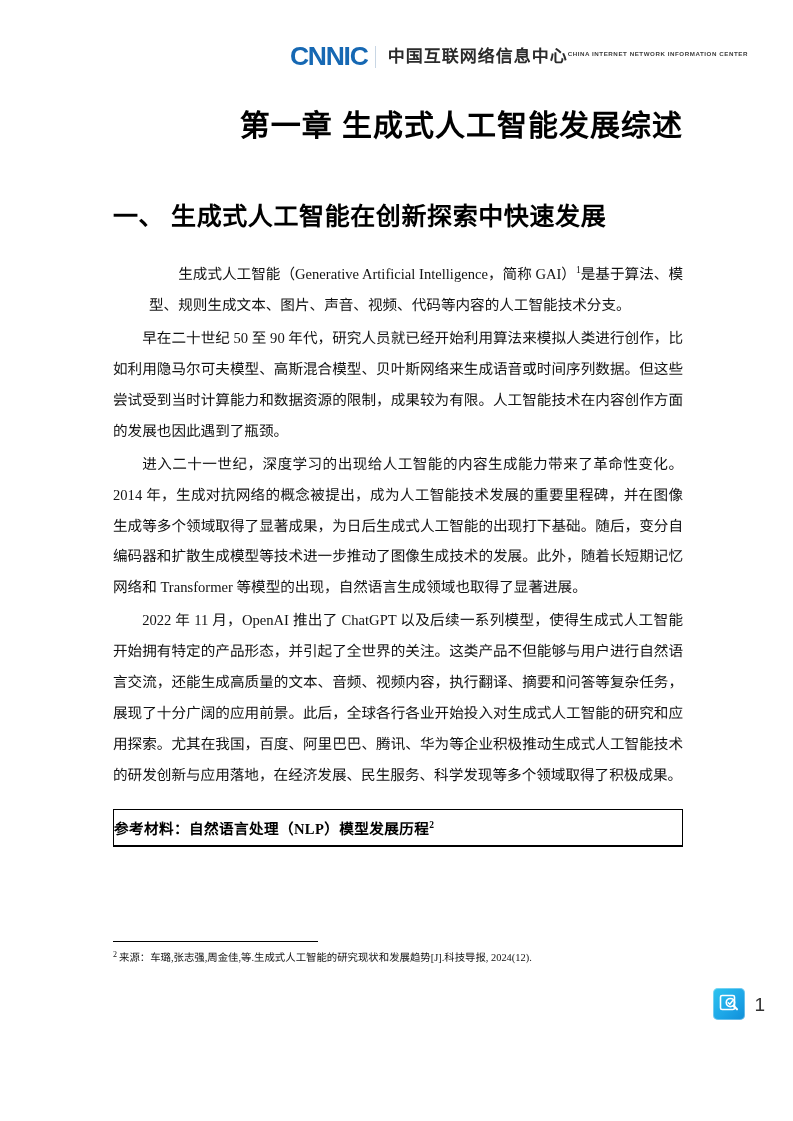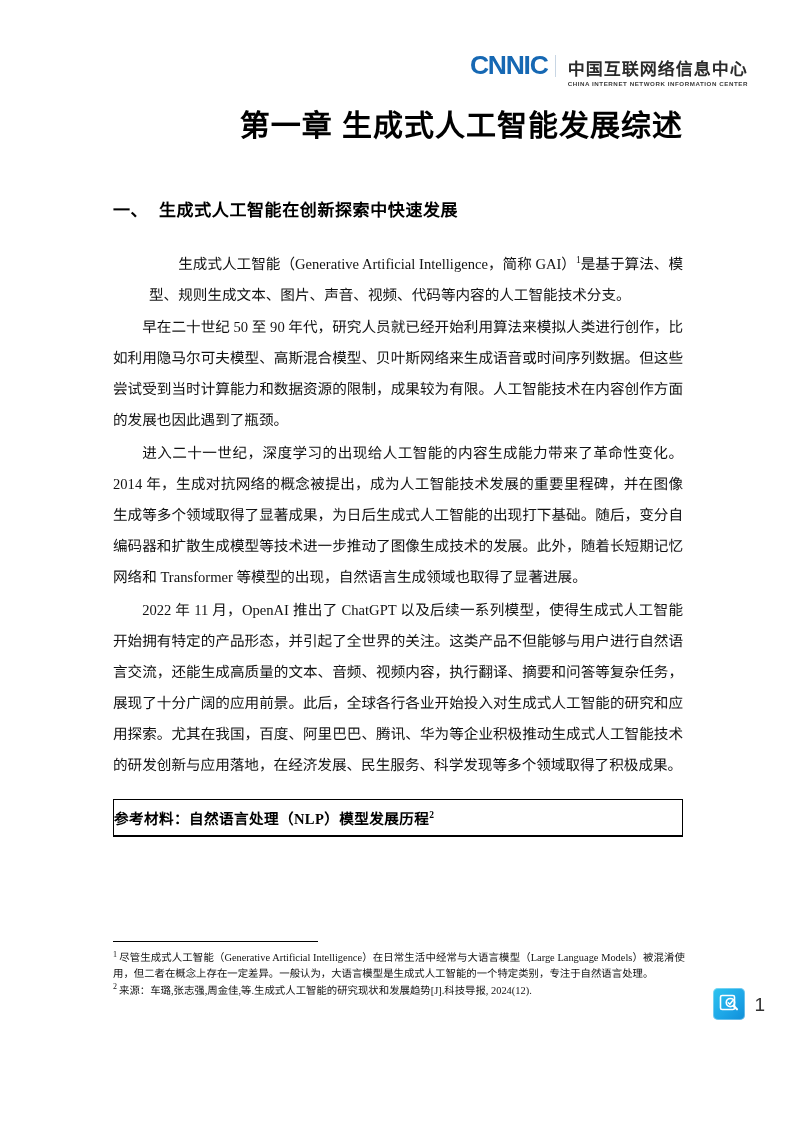--- a/index.html
+++ b/index.html
@@ -42,24 +42,22 @@
     transform-origin: left center;
   }
   .logo-divider {
     width: 1px;
     height: 22px;
     background: #c8d6e4;
     margin: 0 2px;
   }
   .logo-text {
     display: flex;
-    flex-direction: column;
     justify-content: center;
     line-height: 1;
-    margin-top: 17px;
   }
   .logo-cn {
     font-family: "Liberation Sans", sans-serif;
     font-size: 17px;
     font-weight: 700;
     color: #2b2b2b;
     letter-spacing: 1px;
   }
   .logo-en {
     font-family: "Liberation Sans", sans-serif;
@@ -87,23 +85,23 @@
     letter-spacing: 1px;
     text-align: right;
     text-indent: 24px;
     color: #000;
     line-height: 1.25;
   }
 
   h2.section-title {
     margin: 0;
     padding-top: 56px;
-    font-family: Liberation Mono, monospace;
-    font-weight: 700;
-    font-size: 17px;
+    font-family: Liberation Serif, serif;
+    font-weight: 700;
+    font-size: 25px;
     letter-spacing: 0.6px;
     color: #000;
     line-height: 1.3;
   }
 
   p.body-text {
     margin: 0;
     padding-top: 16px;
     font-size: 14.6px;
     line-height: 2.12;
@@ -252,21 +250,20 @@
     </div>
 
     <div class="ref-box">
       <div class="ref-box-title"><span>参考材料：自然语言处理（NLP）模型发展历程</span><sup class="fn-ref">2</sup></div>
     </div>
 
   </div>
 
   <div class="footnotes">
     <div class="footnote-rule"></div>
-    <p class="footnote"><span class="fn-num">1</span><span>尽管生成式人工智能（Generative Artificial Intelligence）在日常生活中经常与大语言模型（Large Language Models）被混淆使用，但二者在概念上存在一定差异。一般认为，大语言模型是生成式人工智能的一个特定类别，专注于自然语言处理。</span></p>
     <p class="footnote"><span class="fn-num">2</span><span>来源：车璐,张志强,周金佳,等.生成式人工智能的研究现状和发展趋势[J].科技导报, 2024(12).</span></p>
   </div>
 
   <div class="footer-title">生成式人工智能应用发展报告（2024）</div>
 
   <div class="page-footer-mark">
     <div class="seal-icon">
       <svg width="22" height="22" viewBox="0 0 22 22" aria-hidden="true">
         <rect x="2.5" y="2.5" width="14" height="14" rx="1.6" fill="none" stroke="#ffffff" stroke-width="1.6"></rect>
         <circle cx="12.4" cy="9.6" r="4.1" fill="none" stroke="#ffffff" stroke-width="1.7"></circle>

